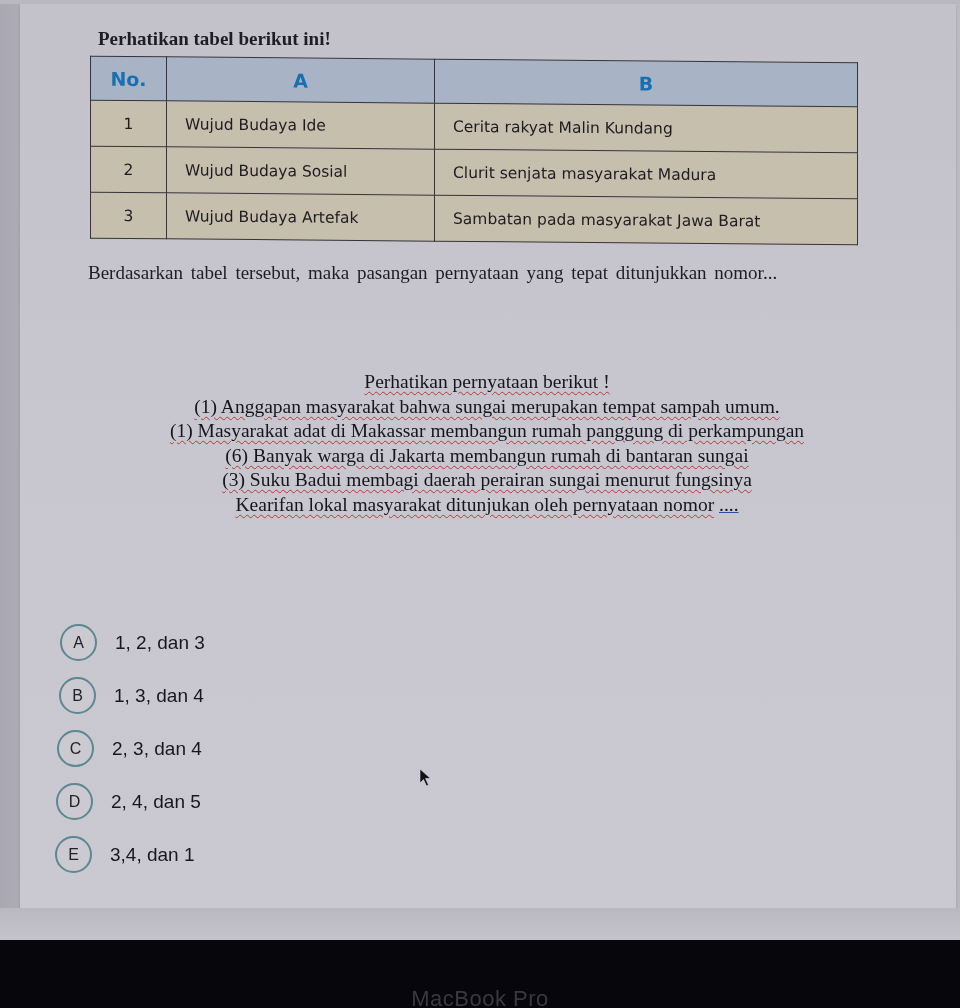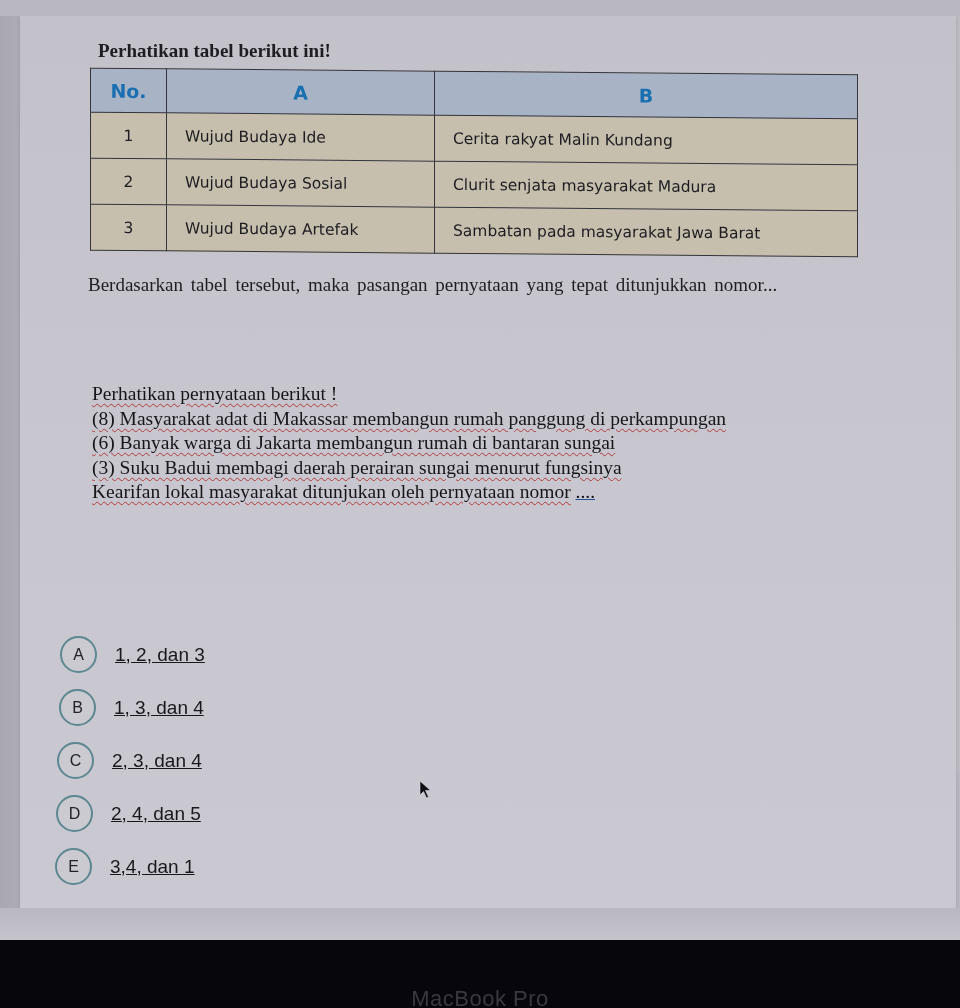--- a/index.html
+++ b/index.html
@@ -1,21 +1,21 @@
 <!DOCTYPE html>
 <html><head>
   <meta charset="utf-8">
   <style>
     * { box-sizing: border-box; margin: 0; padding: 0; }
     html, body {
       width: 960px; height: 1008px; overflow: hidden;
       background: #b9b8c0;
     }
     .screen {
-      position: absolute; left: 0; top: 16px; width: 960px; height: 756px;
+      position: absolute; left: 0; top: 4px; width: 960px; height: 756px;
       background: linear-gradient(90deg, #aeadb6 0px, #b7b6be 30px, #c3c2ca 200px, #c6c5cd 600px, #bdbcc4 960px);
     }
     .left-strip {
       position: absolute; left: 0; top: 0; width: 44px; height: 940px;
       background: linear-gradient(90deg, #a9a8b2, #b3b2bb);
     }
     .card {
       position: absolute; left: 20px; top: 0; width: 936px; height: 908px;
       background: linear-gradient(180deg, #c3c2ca 0%, #c8c7cf 50%, #cac9d1 100%);
       border-bottom-left-radius: 6px; border-bottom-right-radius: 6px;
@@ -64,21 +64,21 @@
 
     .question1 {
       position: absolute; left: 88px; top: 252px; width: 772px;
       font-size: 19px; font-weight: normal; color: #1e1d22; line-height: 34px;
       text-align: justify; text-align-last: left;
       word-spacing: 3px;
     }
 
     .statements {
       position: absolute; left: 92px; top: 366px; width: 790px;
-      font-size: 19.5px; color: #16151a; line-height: 24.5px;
+      font-size: 19.5px; color: #16151a; line-height: 24.5px; text-align: center;
     }
     .statements .line { white-space: nowrap; }
     .wavy {
       text-decoration: underline wavy #b23a3a;
       text-decoration-thickness: 1px;
       text-underline-offset: 3px;
     }
     .blank-dots { text-decoration: underline; text-decoration-color: #2c4d9a; }
 
     .options {
@@ -87,21 +87,21 @@
     }
     .option {
       display: flex; align-items: center; height: 53px; cursor: pointer;
     }
     .option .letter {
       width: 37px; height: 37px; border-radius: 50%;
       border: 2px solid #5d8791; background: #cbcad1;
       display: flex; align-items: center; justify-content: center;
       font-size: 16px; color: #222127; margin-right: 18px;
     }
-    .option .text { font-size: 19px; color: #18171c; text-decoration: underline; }
+    .option .text { font-size: 19px; color: #18171c; }
 
     .cursor {
       position: absolute; left: 419px; top: 764px; width: 14px; height: 20px;
     }
   </style>
 </head>
 <body>
 
 <div class="screen">
   <div class="left-strip"></div>
@@ -136,21 +136,22 @@
           <td>Sambatan pada masyarakat Jawa Barat</td>
         </tr>
       </tbody>
     </table>
   </div>
 
   <div class="question1 serif">Berdasarkan tabel tersebut, maka pasangan pernyataan yang tepat ditunjukkan nomor...</div>
 
   <div class="statements serif">
     <div class="line wavy">Perhatikan pernyataan berikut !</div>
-    <div class="line wavy">(8) Masyarakat adat di Makassar membangun rumah panggung di perkampungan</div>
+    <div class="line wavy">(1) Anggapan masyarakat bahwa sungai merupakan tempat sampah umum.</div>
+    <div class="line wavy">(1) Masyarakat adat di Makassar membangun rumah panggung di perkampungan</div>
     <div class="line wavy">(6) Banyak warga di Jakarta membangun rumah di bantaran sungai</div>
     <div class="line wavy">(3) Suku Badui membagi daerah perairan sungai menurut fungsinya</div>
     <div class="line">
       <span class="wavy">Kearifan lokal masyarakat ditunjukan oleh pernyataan nomor</span>
       <span class="blank-dots">....</span>
     </div>
   </div>
 
   <div class="options">
     <div class="option">

